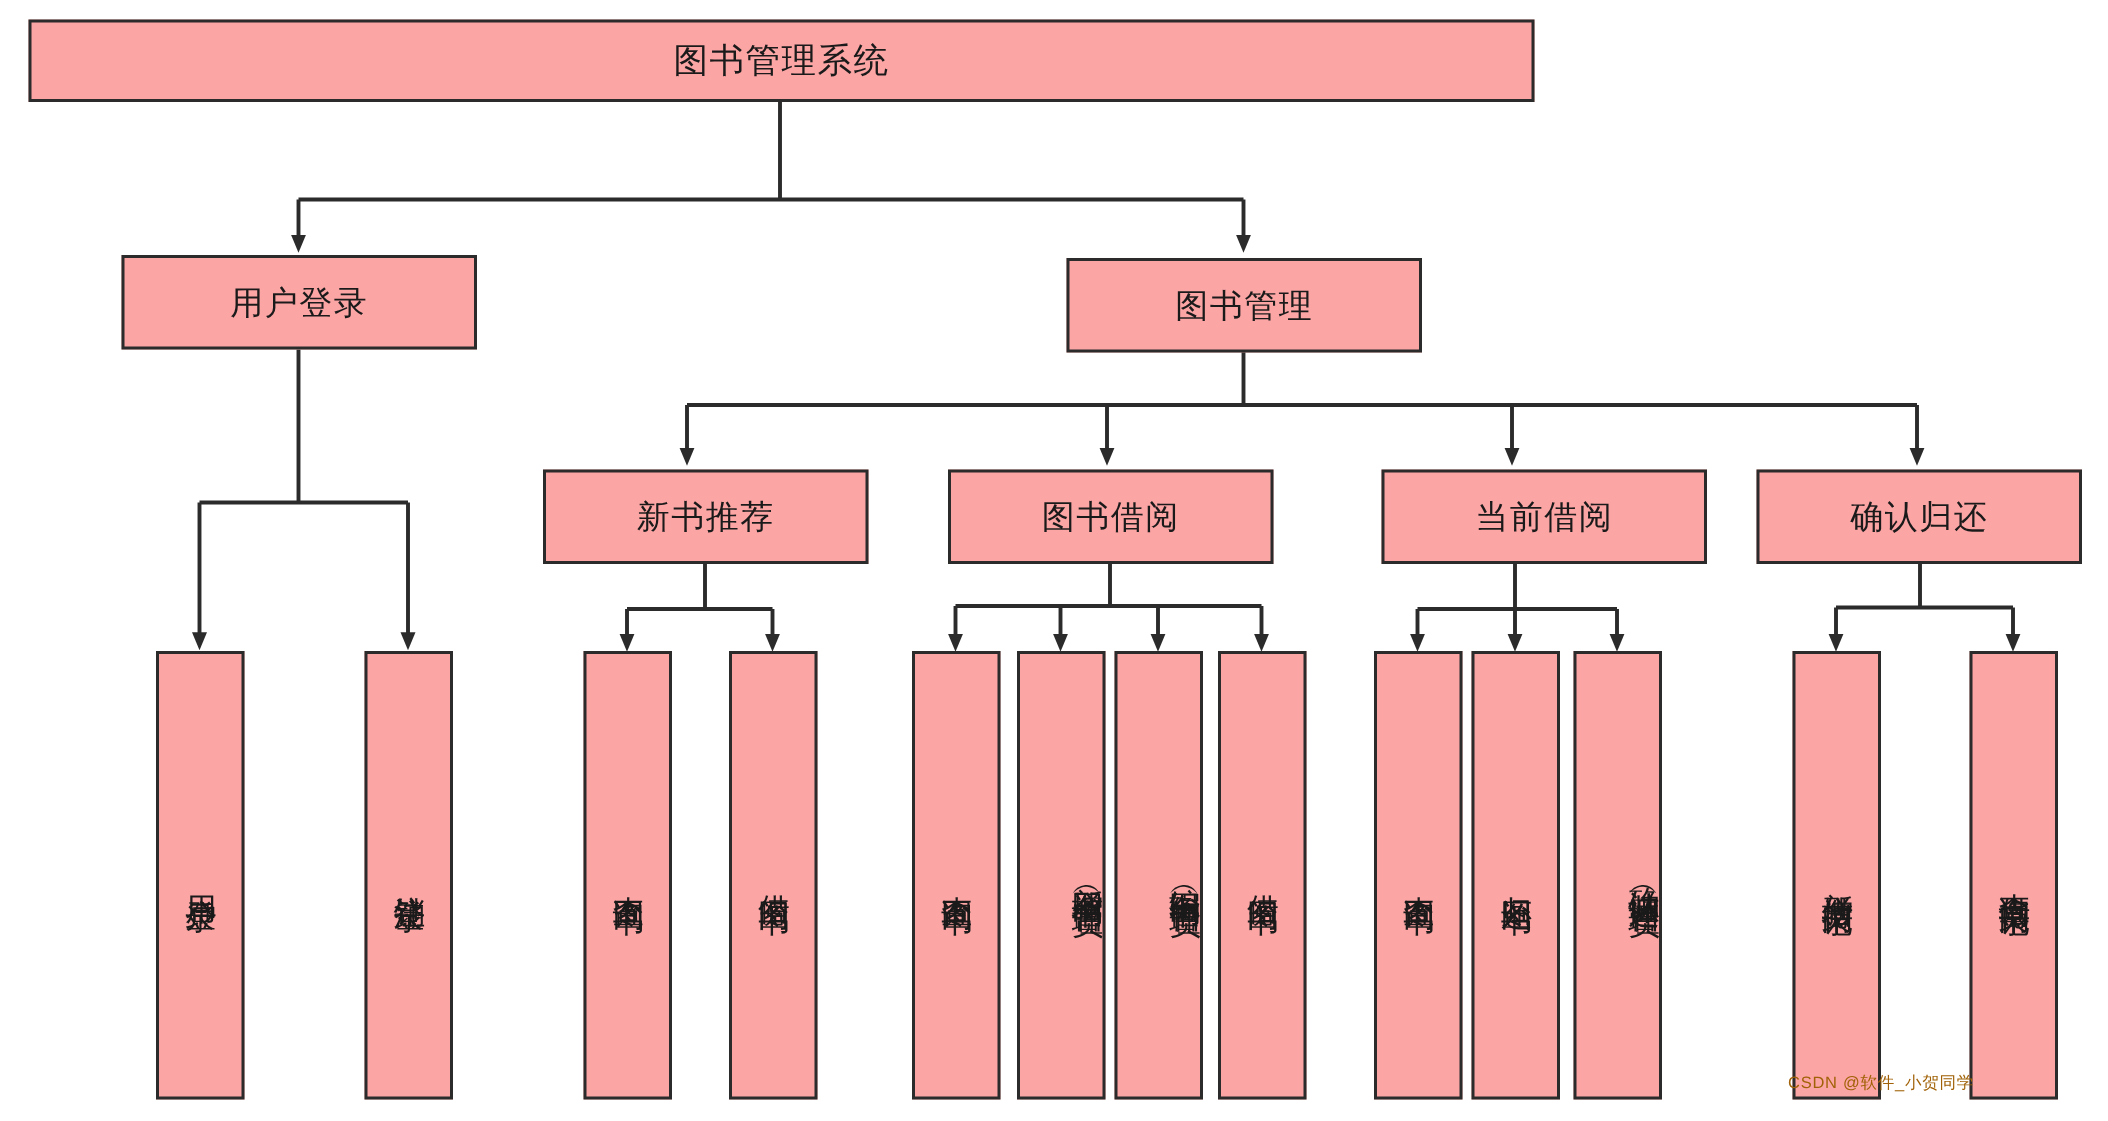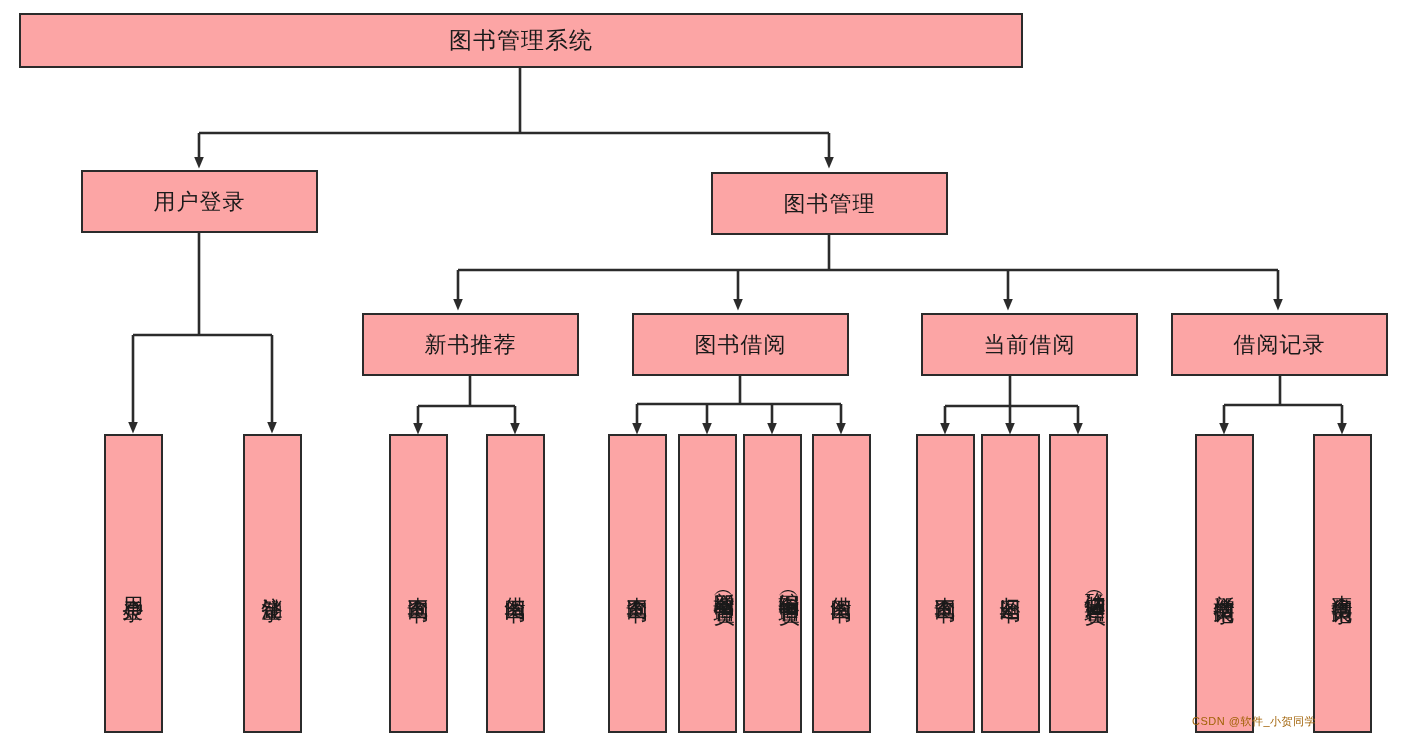--- a/index.html
+++ b/index.html
@@ -122,21 +122,21 @@
   </svg>
 
   <div class="node horizontal root" style="left:19px; top:13px; width:1004px; height:55px;">图书管理系统</div>
 
   <div class="node horizontal" style="left:81px; top:170px; width:237px; height:63px;">用户登录</div>
   <div class="node horizontal" style="left:711px; top:172px; width:237px; height:63px;">图书管理</div>
 
   <div class="node horizontal" style="left:632px; top:313px; width:217px; height:63px;">图书借阅</div>
   <div class="node horizontal" style="left:362px; top:313px; width:217px; height:63px;">新书推荐</div>
   <div class="node horizontal" style="left:901px; top:313px; width:217px; height:63px;margin-left:20px;">当前借阅</div>
-  <div class="node horizontal" style="left:1171px; top:313px; width:217px; height:63px;">借阅记录</div>
+  <div class="node horizontal" style="left:1171px; top:313px; width:217px; height:63px;">确认归还</div>
 
   <div class="node vertical mid" style="left:104px; top:434px; width:59px; height:299px;">用户登录</div>
   <div class="node vertical mid" style="left:243px; top:434px; width:59px; height:299px;">注销登录</div>
 
   <div class="node vertical mid" style="left:389px; top:434px; width:59px; height:299px;">查询图书</div>
   <div class="node vertical mid" style="left:486px; top:434px; width:59px; height:299px;">借阅图书</div>
 
   <div class="node vertical mid" style="left:608px; top:434px; width:59px; height:299px;">查询图书</div>
   <div class="node vertical" style="left:678px; top:434px; width:59px; height:299px;">新增图书（管理员）</div>
   <div class="node vertical" style="left:743px; top:434px; width:59px; height:299px;">编辑图书（管理员）</div>

